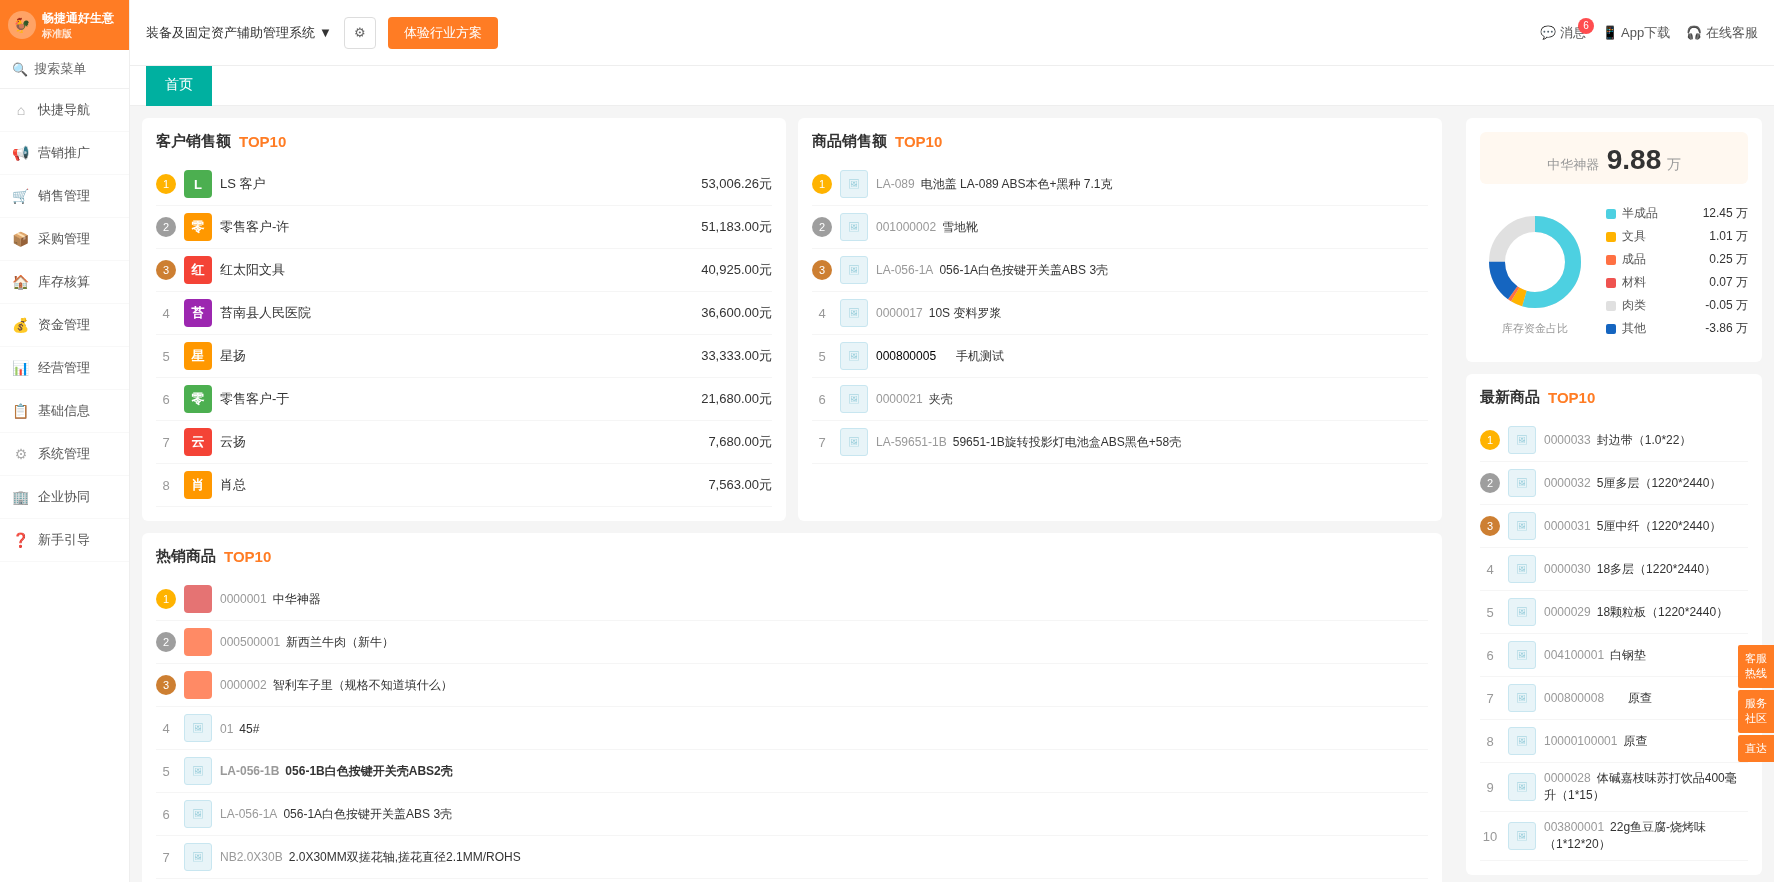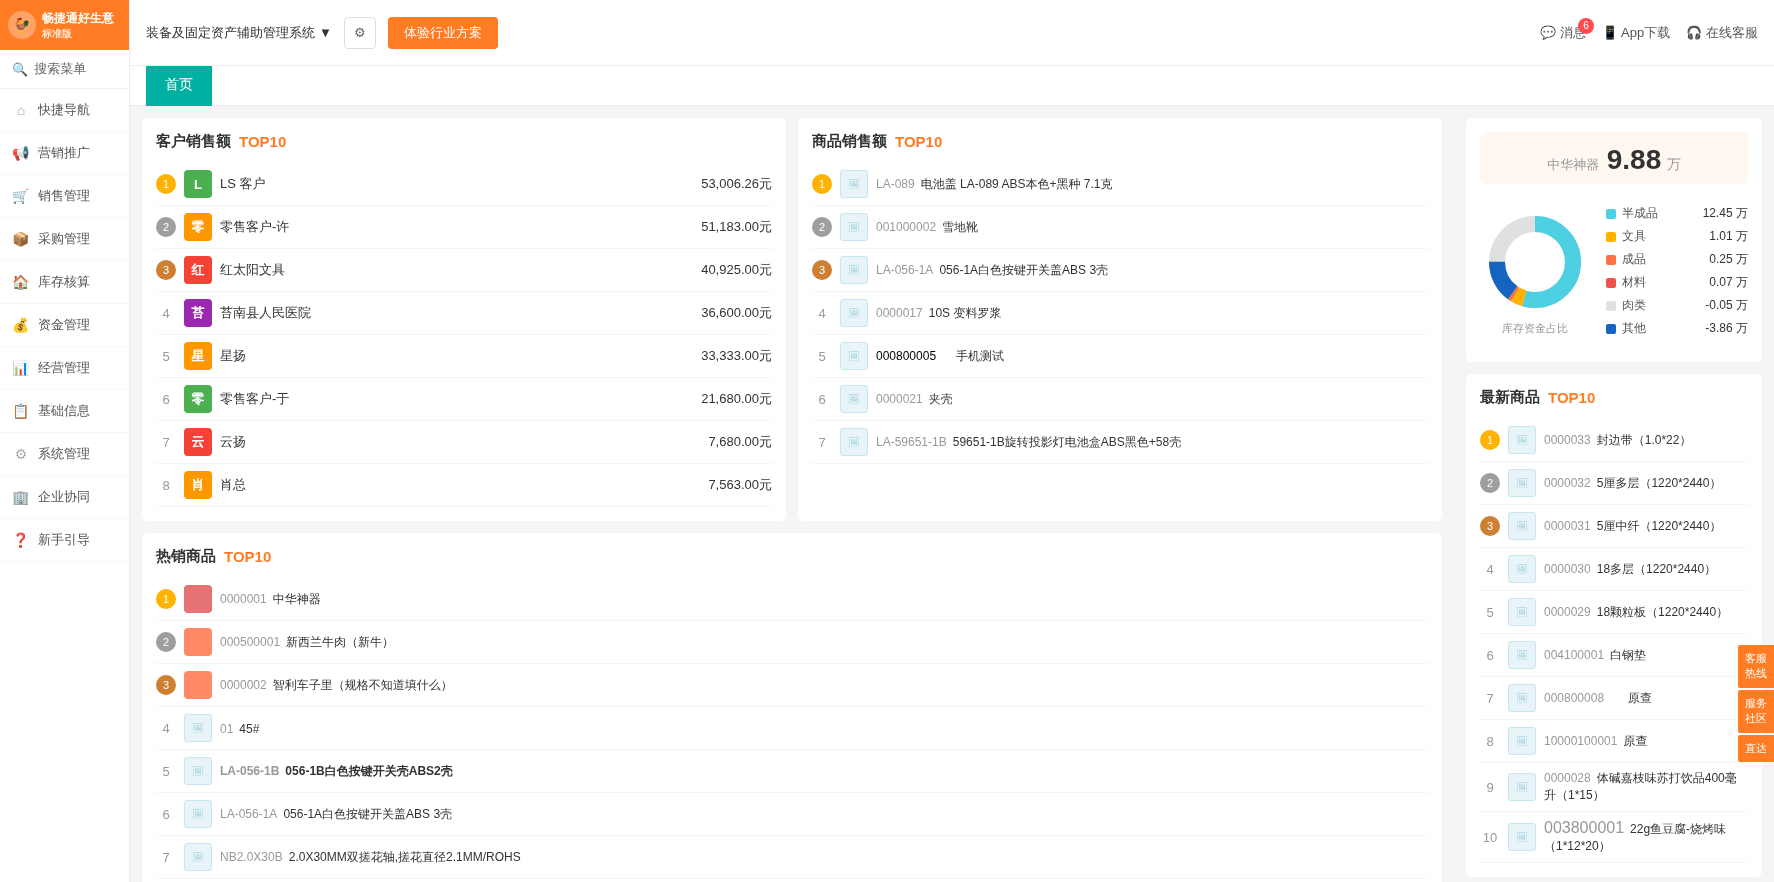--- a/index.html
+++ b/index.html
@@ -726,21 +726,21 @@
               <div style="flex: 1 1 0%;"><span style="color: rgb(153, 153, 153); margin-right: 6px; font-size: 12px;">10000100001</span><span style="color: rgb(51, 51, 51); font-size: 12px;">原查</span></div>
             </li>
             <li class="latest-item">
               <span class="rank-num">9</span>
               <div class="img-thumb-placeholder">🖼</div>
               <div style="flex: 1 1 0%;"><span style="color: rgb(153, 153, 153); margin-right: 6px; font-size: 12px;">0000028</span><span style="color: rgb(51, 51, 51); font-size: 12px;">体碱嘉枝味苏打饮品400毫升（1*15）</span></div>
             </li>
             <li class="latest-item">
               <span class="rank-num">10</span>
               <div class="img-thumb-placeholder">🖼</div>
-              <div style="flex: 1 1 0%;"><span style="color: rgb(153, 153, 153); margin-right: 6px; font-size: 16px;">003800001</span><span style="color: rgb(51, 51, 51); font-size: 12px;">22g鱼豆腐-烧烤味（1*12*20）</span></div>
+              <div style="flex: 1 1 0%;"><span style="color: rgb(153, 153, 153); margin-right: 6px; font-size: 12px;">003800001</span><span style="color: rgb(51, 51, 51); font-size: 12px;">22g鱼豆腐-烧烤味（1*12*20）</span></div>
             </li>
           </ul>
       </div>
 
     </div>
 
   </div>
 </div>
 
 <div class="float-service">

